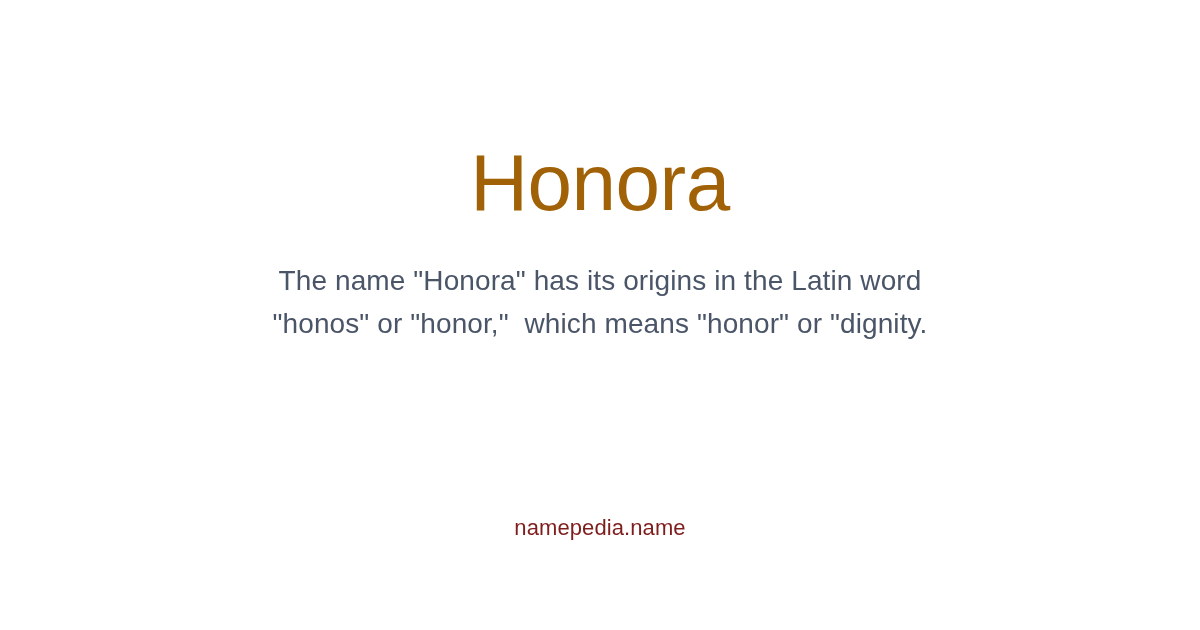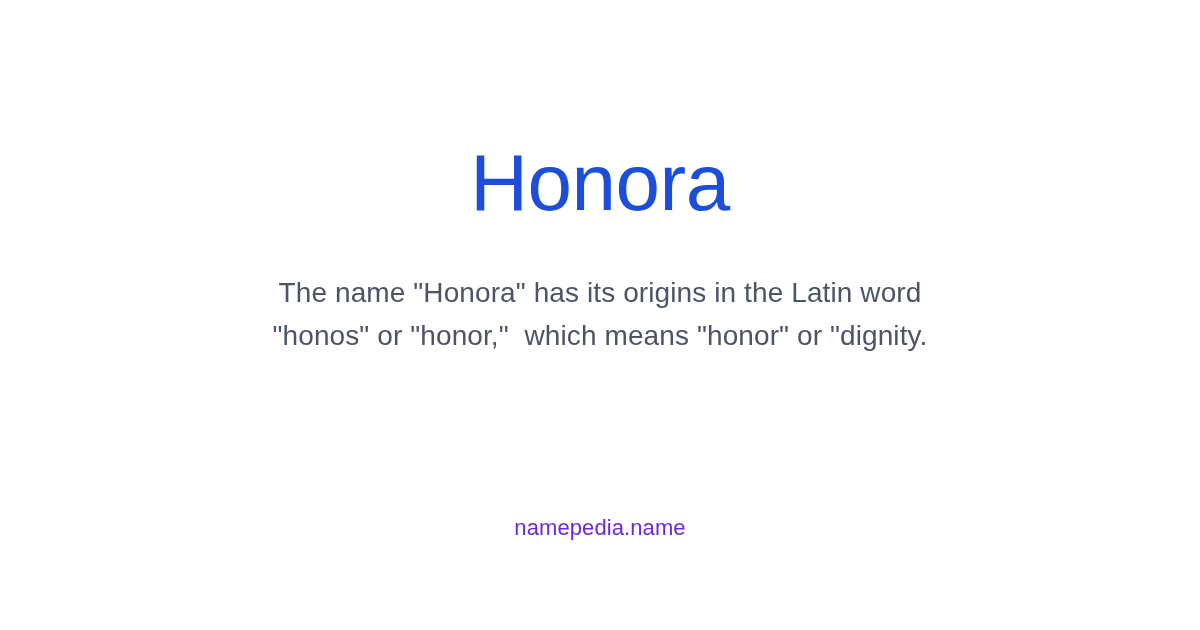--- a/index.html
+++ b/index.html
@@ -36,23 +36,23 @@
     align-items: center;
     justify-content: center;
     padding-top: 18px;
     box-sizing: border-box;
   }
 
   .name-title {
     font-size: 80px;
     line-height: 1.0;
     font-weight: 400;
-    color: #1d4ed8;
+    color: #a16207;
     letter-spacing: -0.5px;
-    margin: 12px;
+    margin: 0;
     white-space: nowrap;
   }
 
   .name-meaning {
     margin: 0;
     margin-top: 36px;
     font-size: 28px;
     line-height: 43px;
     font-weight: 400;
     color: #4a5568;
@@ -68,21 +68,21 @@
     top: 515px;
     width: 1200px;
     display: flex;
     justify-content: center;
     align-items: center;
   }
 
   .site-link {
     font-size: 22px;
     line-height: 1.2;
-    color: #6d28d9;
+    color: #7f1d1d;
     text-decoration: none;
     text-align: center;
     letter-spacing: 0.1px;
   }
 </style>
 </head>
 <body>
 
 <div class="card">
 

